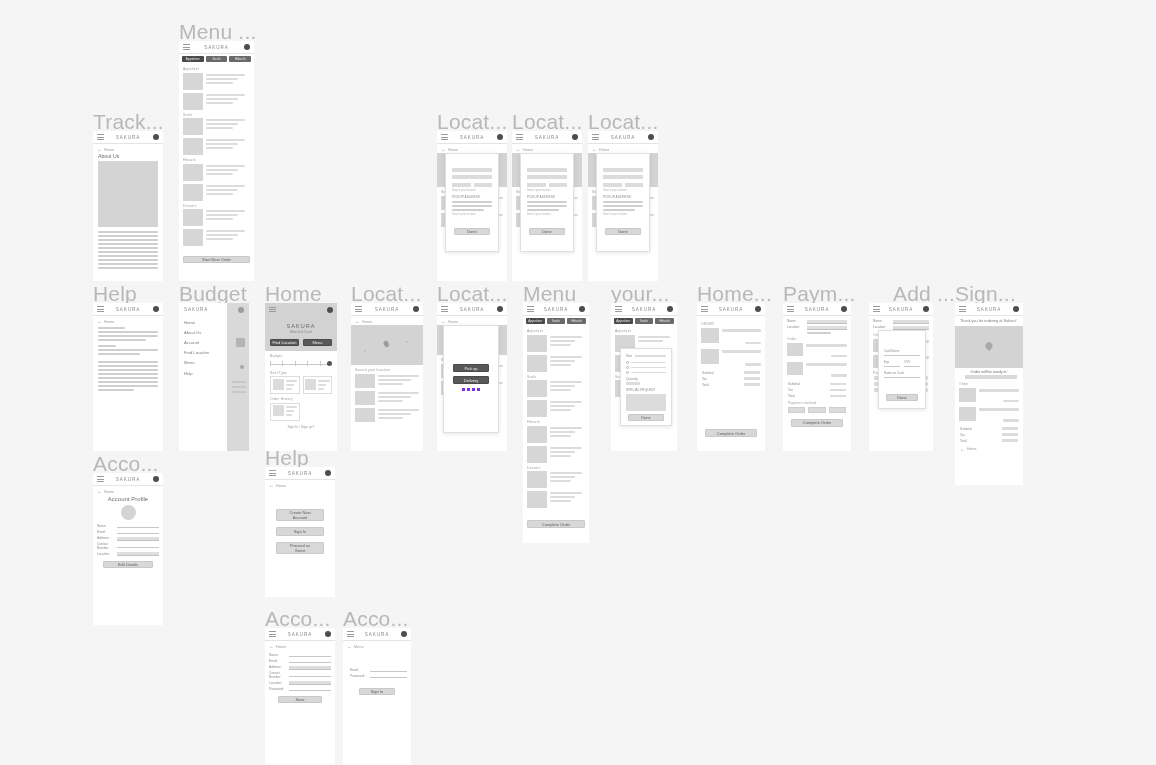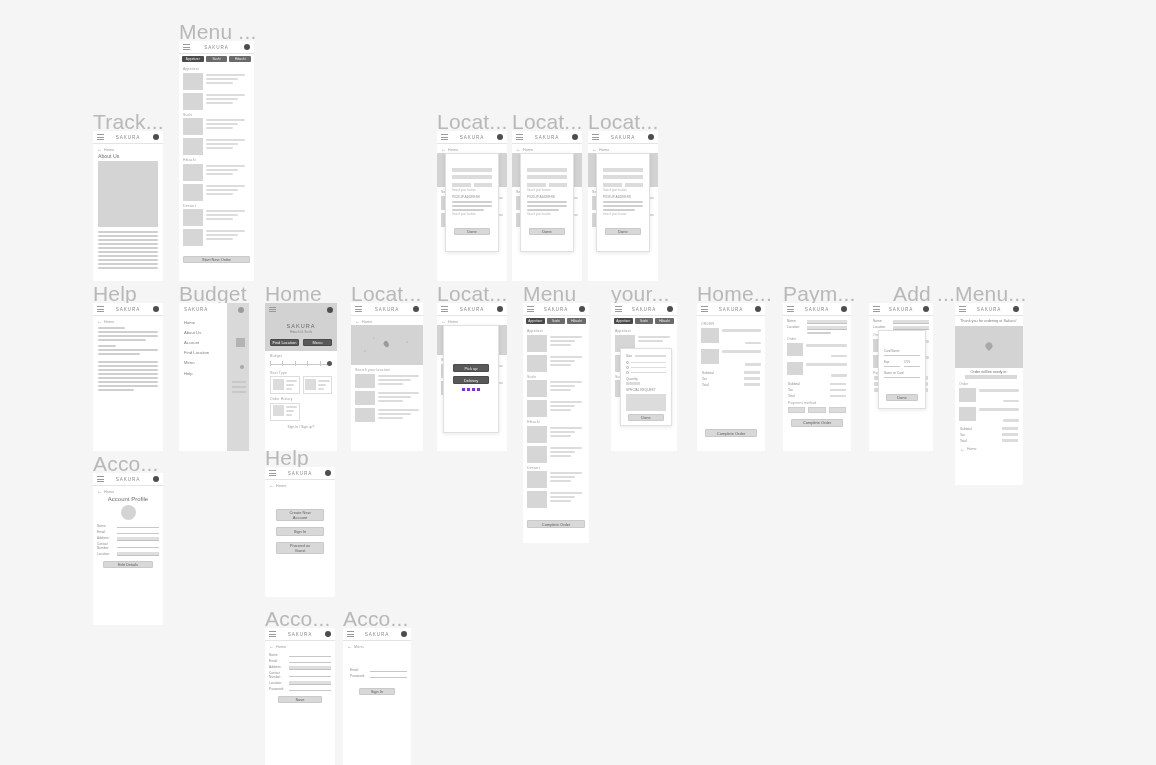--- a/index.html
+++ b/index.html
@@ -944,21 +944,21 @@
           <div style="font-size:3px;color:#8d8d8d;margin-bottom:1px;">CVV</div>
           <div style="height:2px;border-bottom:1px solid #c9c9c9;"></div>
         </div>
       </div>
       <div style="font-size:3px;color:#8d8d8d;margin:0 5px 1px;">Name on Card</div>
       <div style="margin:0 5px;height:2px;border-bottom:1px solid #c9c9c9;"></div>
       <div class="btn" style="margin:16px 7px 0;height:7px;">Done</div>
     </div>
   </div>
 
-  <div class="frame-title" style="left:955px;top:282px;">Menu...</div>
+  <div class="frame-title" style="left:955px;top:282px;">Sign...</div>
   <div class="phone" style="left:955px;top:303px;width:68px;height:182px;">
     <div class="appbar">
       <span class="hamburger">
           <i></i>
           <i></i>
           <i></i>
         </span>
       <span class="brand">SAKURA</span>
       <span class="avatar"></span>
     </div>

